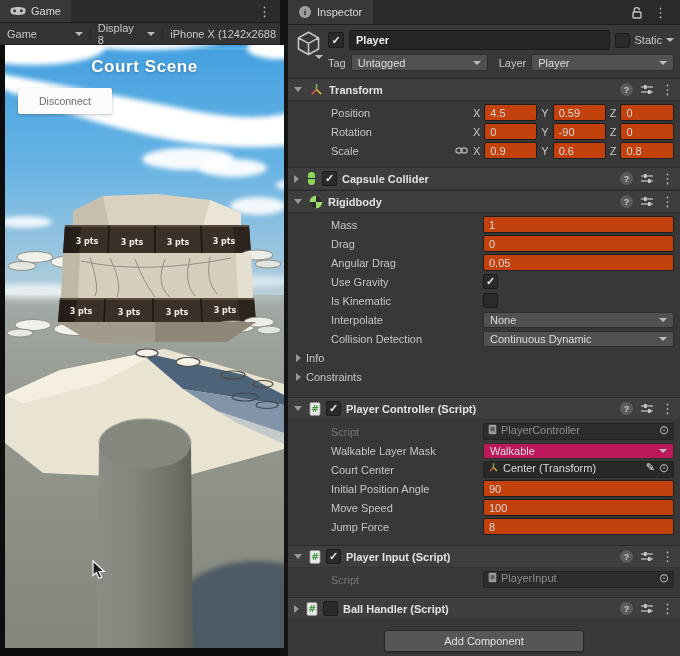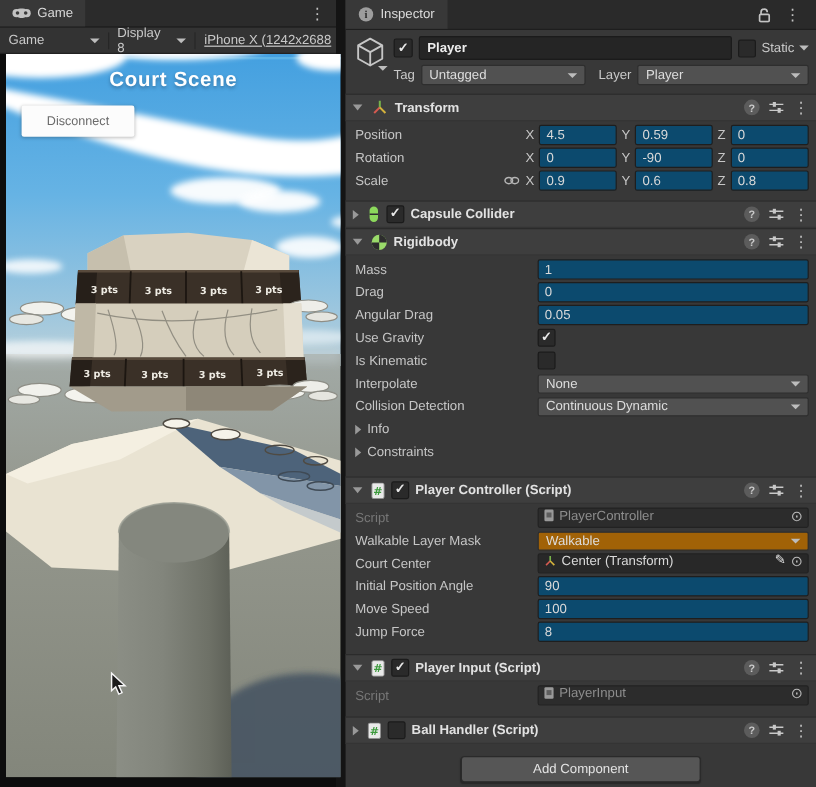--- a/index.html
+++ b/index.html
@@ -7,21 +7,21 @@
 
   
   .game-panel{position:absolute;left:0;top:0;width:280px;height:656px;background:#0d0d0d;}
   .g-tabbar{height:22px;background:#2b2b2b;border-bottom:1px solid #1a1a1a;display:flex;align-items:center;}
   .g-tab{height:22px;display:flex;align-items:center;gap:5px;padding:0 10px;background:#383838;color:#d9d9d9;}
   .kebab{color:#c2c2c2;font-size:13px;line-height:1;padding:0 9px;margin-left:auto;}
   .g-toolbar{height:21px;background:#333333;border-bottom:1px solid #222;display:flex;align-items:center;color:#c9c9c9;}
   .tb-item{display:flex;align-items:center;gap:6px;padding:0 7px;height:100%;}
   .tb-sep{width:1px;height:14px;background:#262626;}
   .caret-down{width:0;height:0;border-left:4px solid transparent;border-right:4px solid transparent;border-top:4px solid #bdbdbd;}
-  .tb-res{white-space:nowrap;overflow:hidden;text-decoration:underline;}
+  .tb-res{white-space:nowrap;overflow:hidden;}
 
   .viewport{position:absolute;left:5px;top:45px;width:279px;height:603px;background:#000;overflow:hidden;}
   .scene-title{position:absolute;left:0;top:12px;width:100%;text-align:center;color:#fff;
     font-size:17px;font-weight:bold;letter-spacing:.6px;text-shadow:0 1px 3px rgba(30,60,90,.45);}
   .disconnect-btn{position:absolute;left:13px;top:43px;width:94px;height:26px;background:#fcfcfc;border:none;
     border-radius:2px;box-shadow:0 1px 3px rgba(0,0,0,.25);color:#6b6b6b;font-size:10.5px;
     display:flex;align-items:center;justify-content:center;font-family:"Liberation Sans",sans-serif;}
 
   
   .inspector{position:absolute;left:288px;top:0;width:392px;height:656px;background:#383838;display:flex;flex-direction:column;}
@@ -51,24 +51,24 @@
 
   .comp-header{height:21px;background:#3e3e3e;border-top:1px solid #2b2b2b;border-bottom:1px solid #343434;
     display:flex;align-items:center;gap:5px;padding:0 4px;flex-shrink:0;}
   .comp-title{font-weight:bold;color:#e2e2e2;}
   .hdr-icons{margin-left:auto;display:flex;align-items:center;gap:8px;padding-right:2px;}
   .help-circle{width:13px;height:13px;border-radius:50%;background:#5c5c5c;color:#c9c9c9;font-size:9px;font-weight:bold;
     display:flex;align-items:center;justify-content:center;}
   .fold{width:0;height:0;border-top:4px solid transparent;border-bottom:4px solid transparent;border-left:5px solid #999;margin:0 2px;flex-shrink:0;}
   .fold.open{border-left:4px solid transparent;border-right:4px solid transparent;border-top:5px solid #999;margin-top:3px;}
   .comp-body{padding:2px 0 3px 0;}
-  .prop-row{height:19px;display:flex;align-items:center;padding:0 6px 0 8px;}
+  .prop-row{height:19px;display:flex;align-items:center;padding:0 6px 0 8px;margin-left:35px;}
   .prop-label{width:152px;color:#c6c6c6;flex-shrink:0;}
   .prop-label.dim{color:#777;}
-  .tfield{flex:1;height:15px;background:#0c4a6e;border:1px solid #1e1e1e;border-radius:2px;color:#d9d9d9;
+  .tfield{flex:1;height:15px;background:#c2410c;border:1px solid #1e1e1e;border-radius:2px;color:#d9d9d9;
     display:flex;align-items:center;padding:0 5px;min-width:0;}
   .dd-row{flex:1;height:16px;}
   .triplet{flex:1;display:flex;gap:4px;}
   .axis-group{flex:1;display:flex;align-items:center;gap:4px;min-width:0;}
   .axis-letter{color:#c6c6c6;}
   .t-label{width:124px;}
   .link-slot{width:18px;display:flex;align-items:center;justify-content:flex-start;}
   .foldout-row{height:19px;display:flex;align-items:center;padding:0 6px;color:#c6c6c6;gap:3px;}
   .obj-field{flex:1;height:15px;background:#2c2c2c;border:1px solid #222;border-radius:2px;display:flex;
     align-items:flex-start;gap:4px;padding:0 4px;color:#8d8d8d;min-width:0;}
@@ -519,21 +519,21 @@
           <svg width="9" height="11" viewBox="0 0 13 15">
               <rect x="1" y="0.5" width="11" height="14" rx="1.5" fill="#9a9a9a"></rect>
               <rect x="3.5" y="4" width="6" height="6" fill="#5e5e5e"></rect>
             </svg>
           <span>PlayerController</span>
           <span class="picker">⊙</span>
         </div>
       </div>
       <div class="prop-row">
         <span class="prop-label">Walkable Layer Mask</span>
-        <div class="dd dd-row" style="background:#a16207;">
+        <div class="dd dd-row" style="background:#be185d;">
             <span>Walkable</span>
             <span class="caret-down"></span>
           </div>
       </div>
       <div class="prop-row">
         <span class="prop-label">Court Center</span>
         <div class="obj-field active">
           <svg width="11" height="11" viewBox="0 0 16 16">
               <line x1="8" y1="8" x2="8" y2="2" stroke="#77b34a" stroke-width="2"></line>
               <line x1="8" y1="8" x2="3" y2="13" stroke="#d45a50" stroke-width="2"></line>

